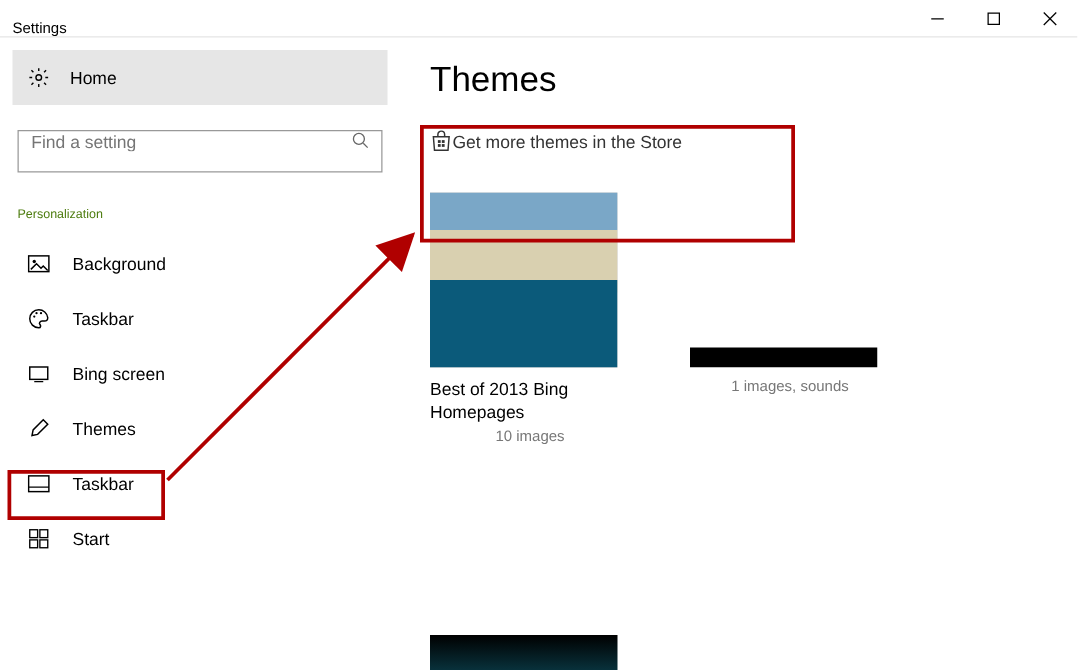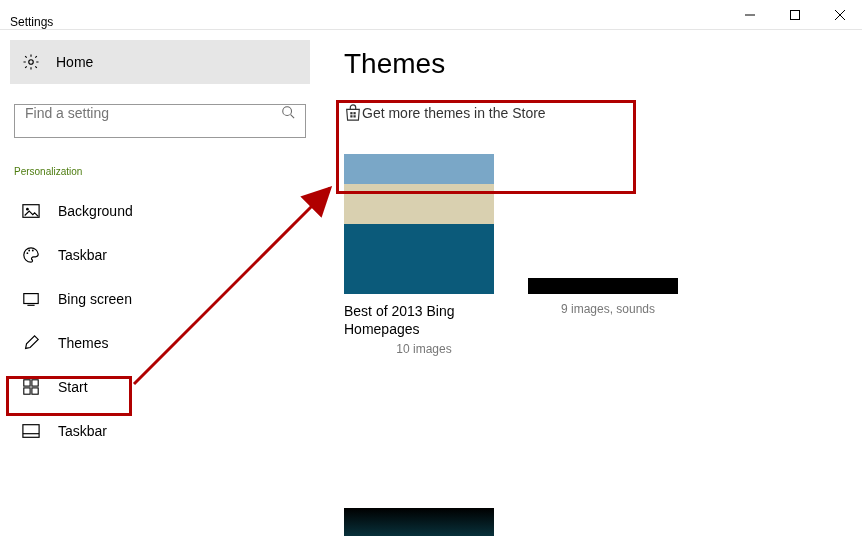--- a/index.html
+++ b/index.html
@@ -99,21 +99,21 @@
     .apply-title { font-size: 19px; font-weight: 400; margin-bottom: 18px; }
     .store-link {
       display: flex;
       align-items: center;
       gap: 0;
       font-size: 14px;
       color: #333;
     }
     .themes-grid {
       display: flex;
-      gap: 24px;
+      gap: 48px;
       margin-top: 22px;
     }
     .theme-tile { width: 160px; }
     .thumb {
       width: 150px;
       height: 140px;
       background: #ccc;
       margin-bottom: 8px;
       position: relative;
       overflow: hidden;
@@ -222,34 +222,34 @@
 
       <div class="nav-item">
         <svg class="nav-icon" viewBox="0 0 20 20">
             <path d="M14 2l4 4-9 9-5 1 1-5z" fill="none" stroke="#000" stroke-width="1.3"></path>
           </svg>
         <span class="nav-label">Themes</span>
       </div>
 
       <div class="nav-item">
         <svg class="nav-icon" viewBox="0 0 20 20">
+            <rect x="1" y="3" width="18" height="14" fill="none" stroke="#000" stroke-width="1.3"></rect>
+            <line x1="1" y1="13" x2="19" y2="13" stroke="#000" stroke-width="1.3"></line>
+          </svg>
+        <span class="nav-label">Taskbar</span>
+      </div>
+
+      <div class="nav-item">
+        <svg class="nav-icon" viewBox="0 0 20 20">
             <rect x="2" y="2" width="7" height="7" fill="none" stroke="#000" stroke-width="1.2"></rect>
             <rect x="11" y="2" width="7" height="7" fill="none" stroke="#000" stroke-width="1.2"></rect>
             <rect x="2" y="11" width="7" height="7" fill="none" stroke="#000" stroke-width="1.2"></rect>
             <rect x="11" y="11" width="7" height="7" fill="none" stroke="#000" stroke-width="1.2"></rect>
           </svg>
         <span class="nav-label">Start</span>
-      </div>
-
-      <div class="nav-item">
-        <svg class="nav-icon" viewBox="0 0 20 20">
-            <rect x="1" y="3" width="18" height="14" fill="none" stroke="#000" stroke-width="1.3"></rect>
-            <line x1="1" y1="13" x2="19" y2="13" stroke="#000" stroke-width="1.3"></line>
-          </svg>
-        <span class="nav-label">Taskbar</span>
       </div>
 
     </div>
   </div>
 
   <div class="main">
     <div class="page-title">Themes</div>
 
     <div class="apply-block">
       <div class="store-link">
@@ -272,21 +272,21 @@
             <div class="thumb-beach-sand"></div>
             <div class="thumb-beach-sea"></div>
         </div>
         <div class="tile-title">Best of 2013 Bing Homepages</div>
         <div class="tile-sub">10 images</div>
       </div>
       <div class="theme-tile">
         <div class="thumb" style="background:#fff">
           <div class="thumb-dark"></div>
         </div>
-        <div class="tile-sub">9 images, sounds</div>
+        <div class="tile-sub">1 images, sounds</div>
       </div>
     </div>
 
     <div class="thumb-bottom"></div>
   </div>
 </div>
 
 <div class="redbox" id="redbox-themes"></div>
 <div class="redbox" id="redbox-apply"></div>
 <svg class="arrow-svg" viewBox="0 0 230 260">

